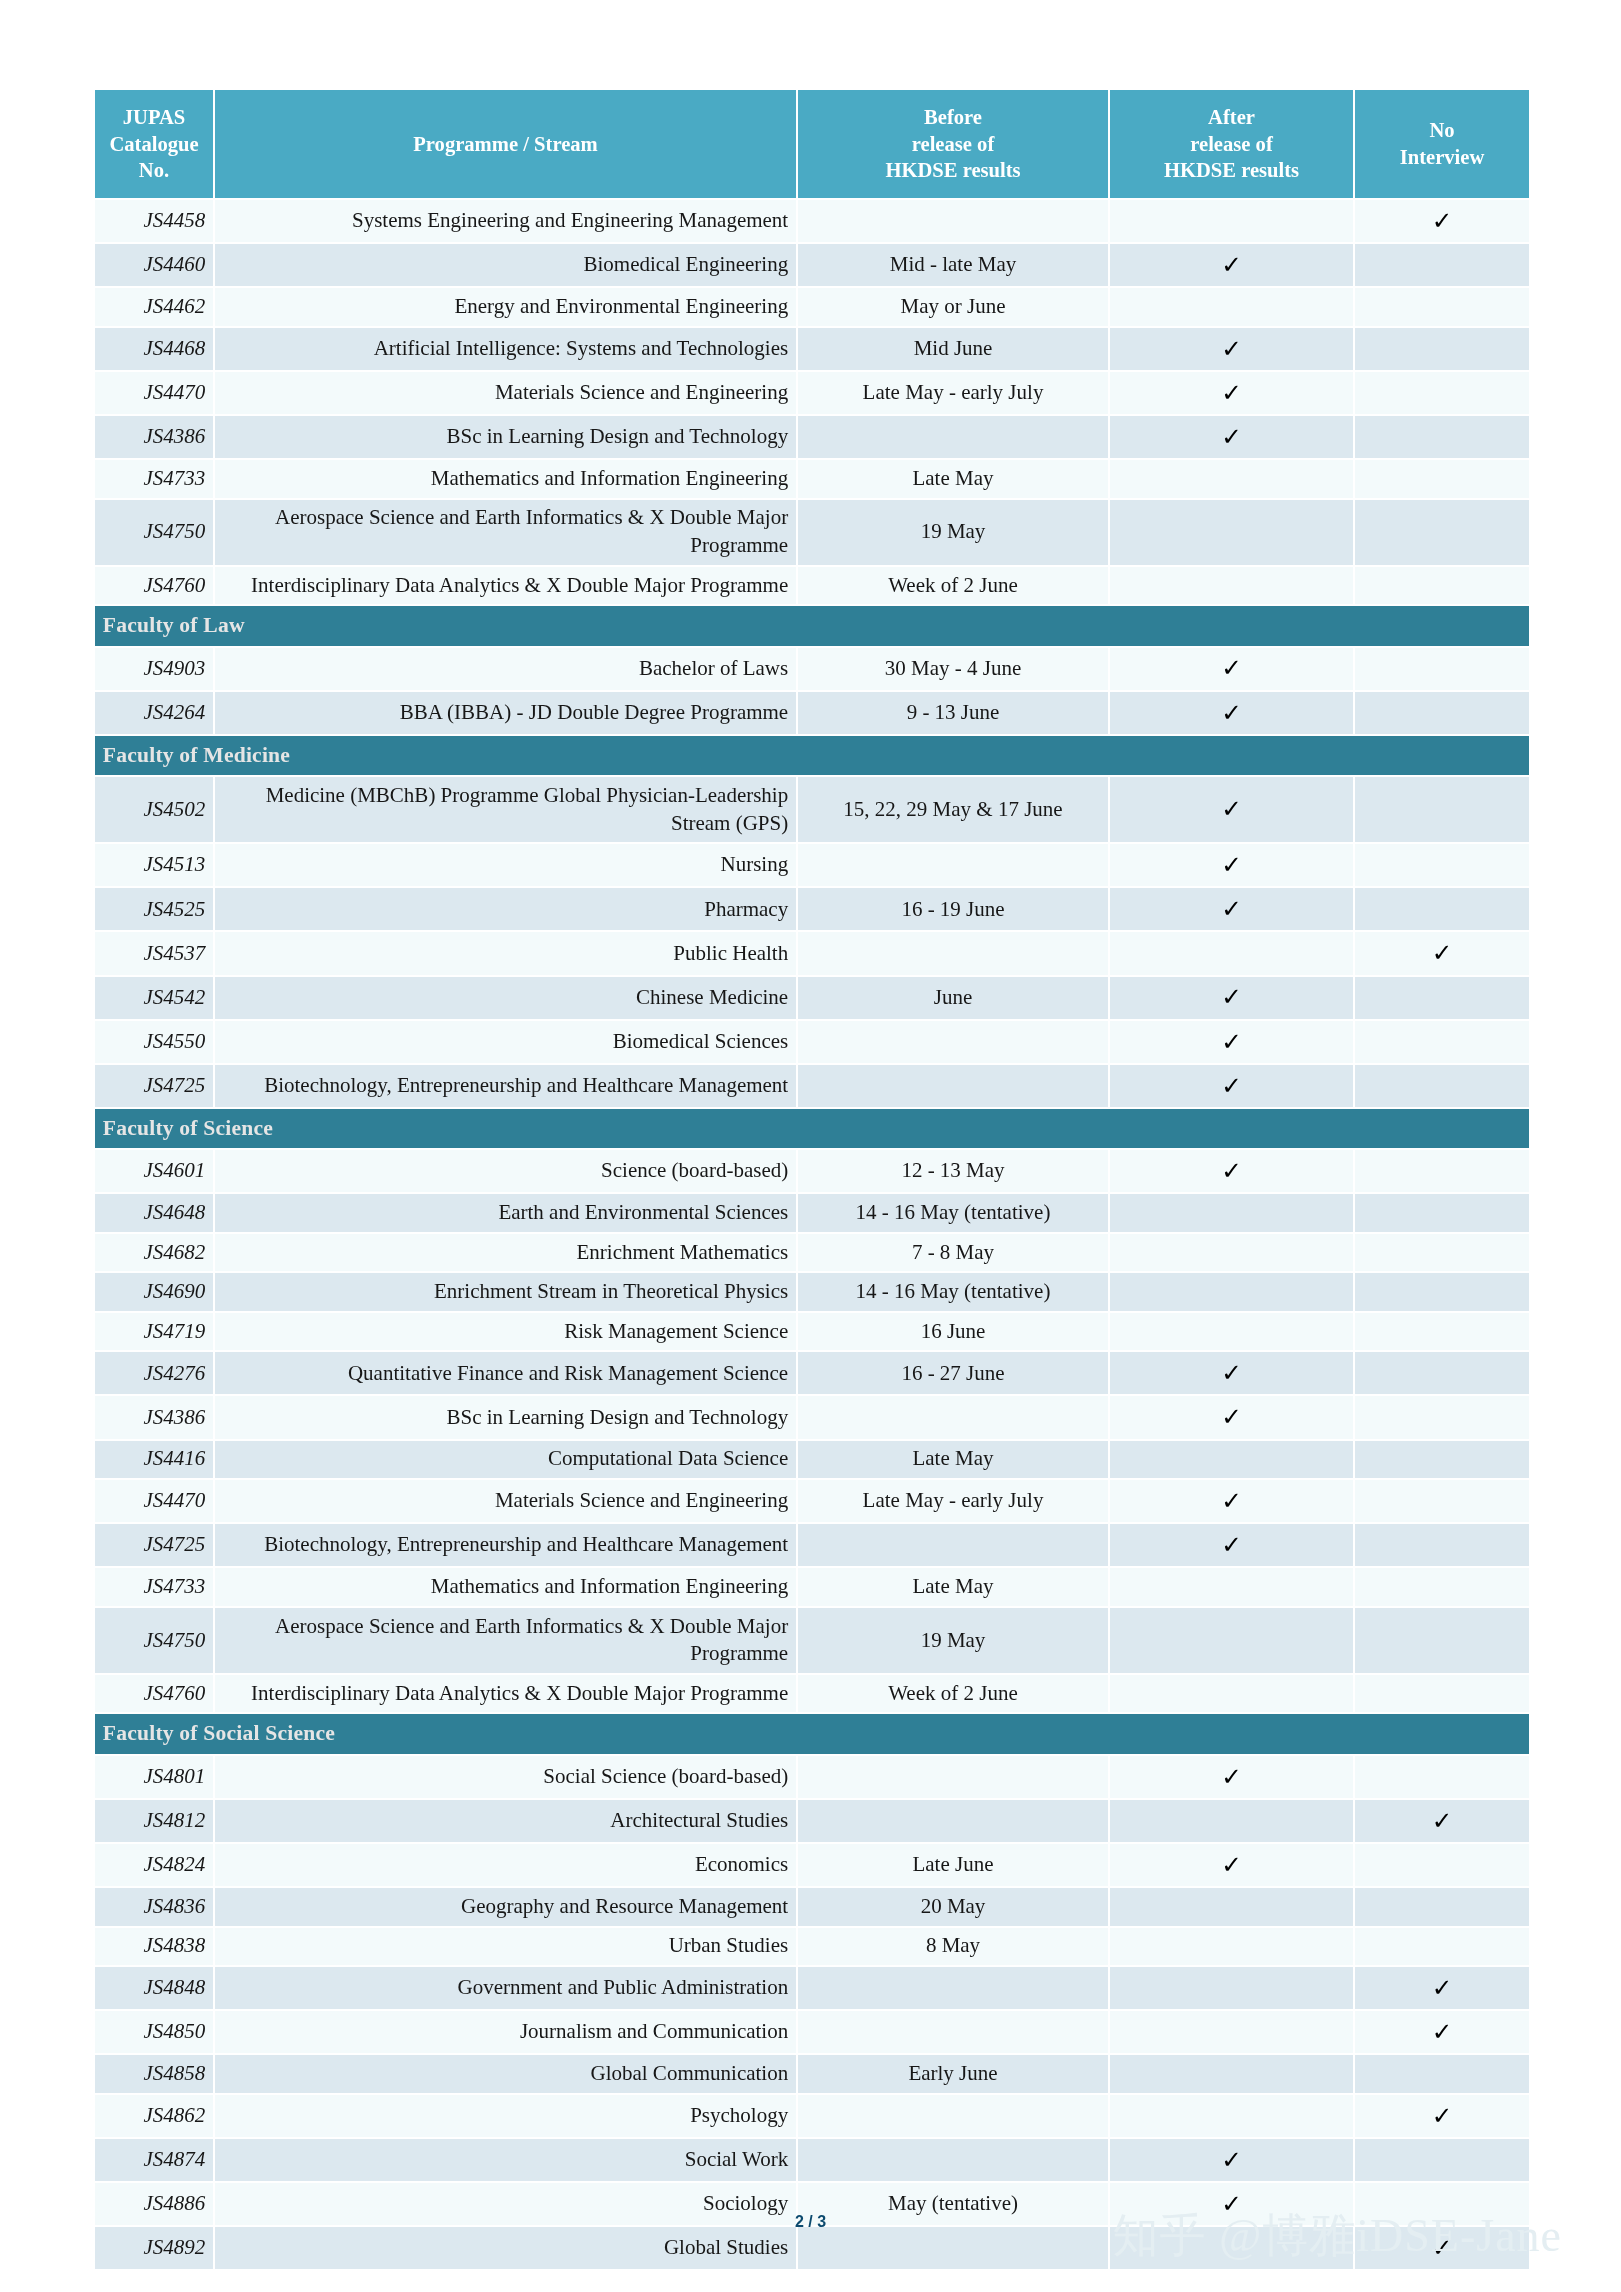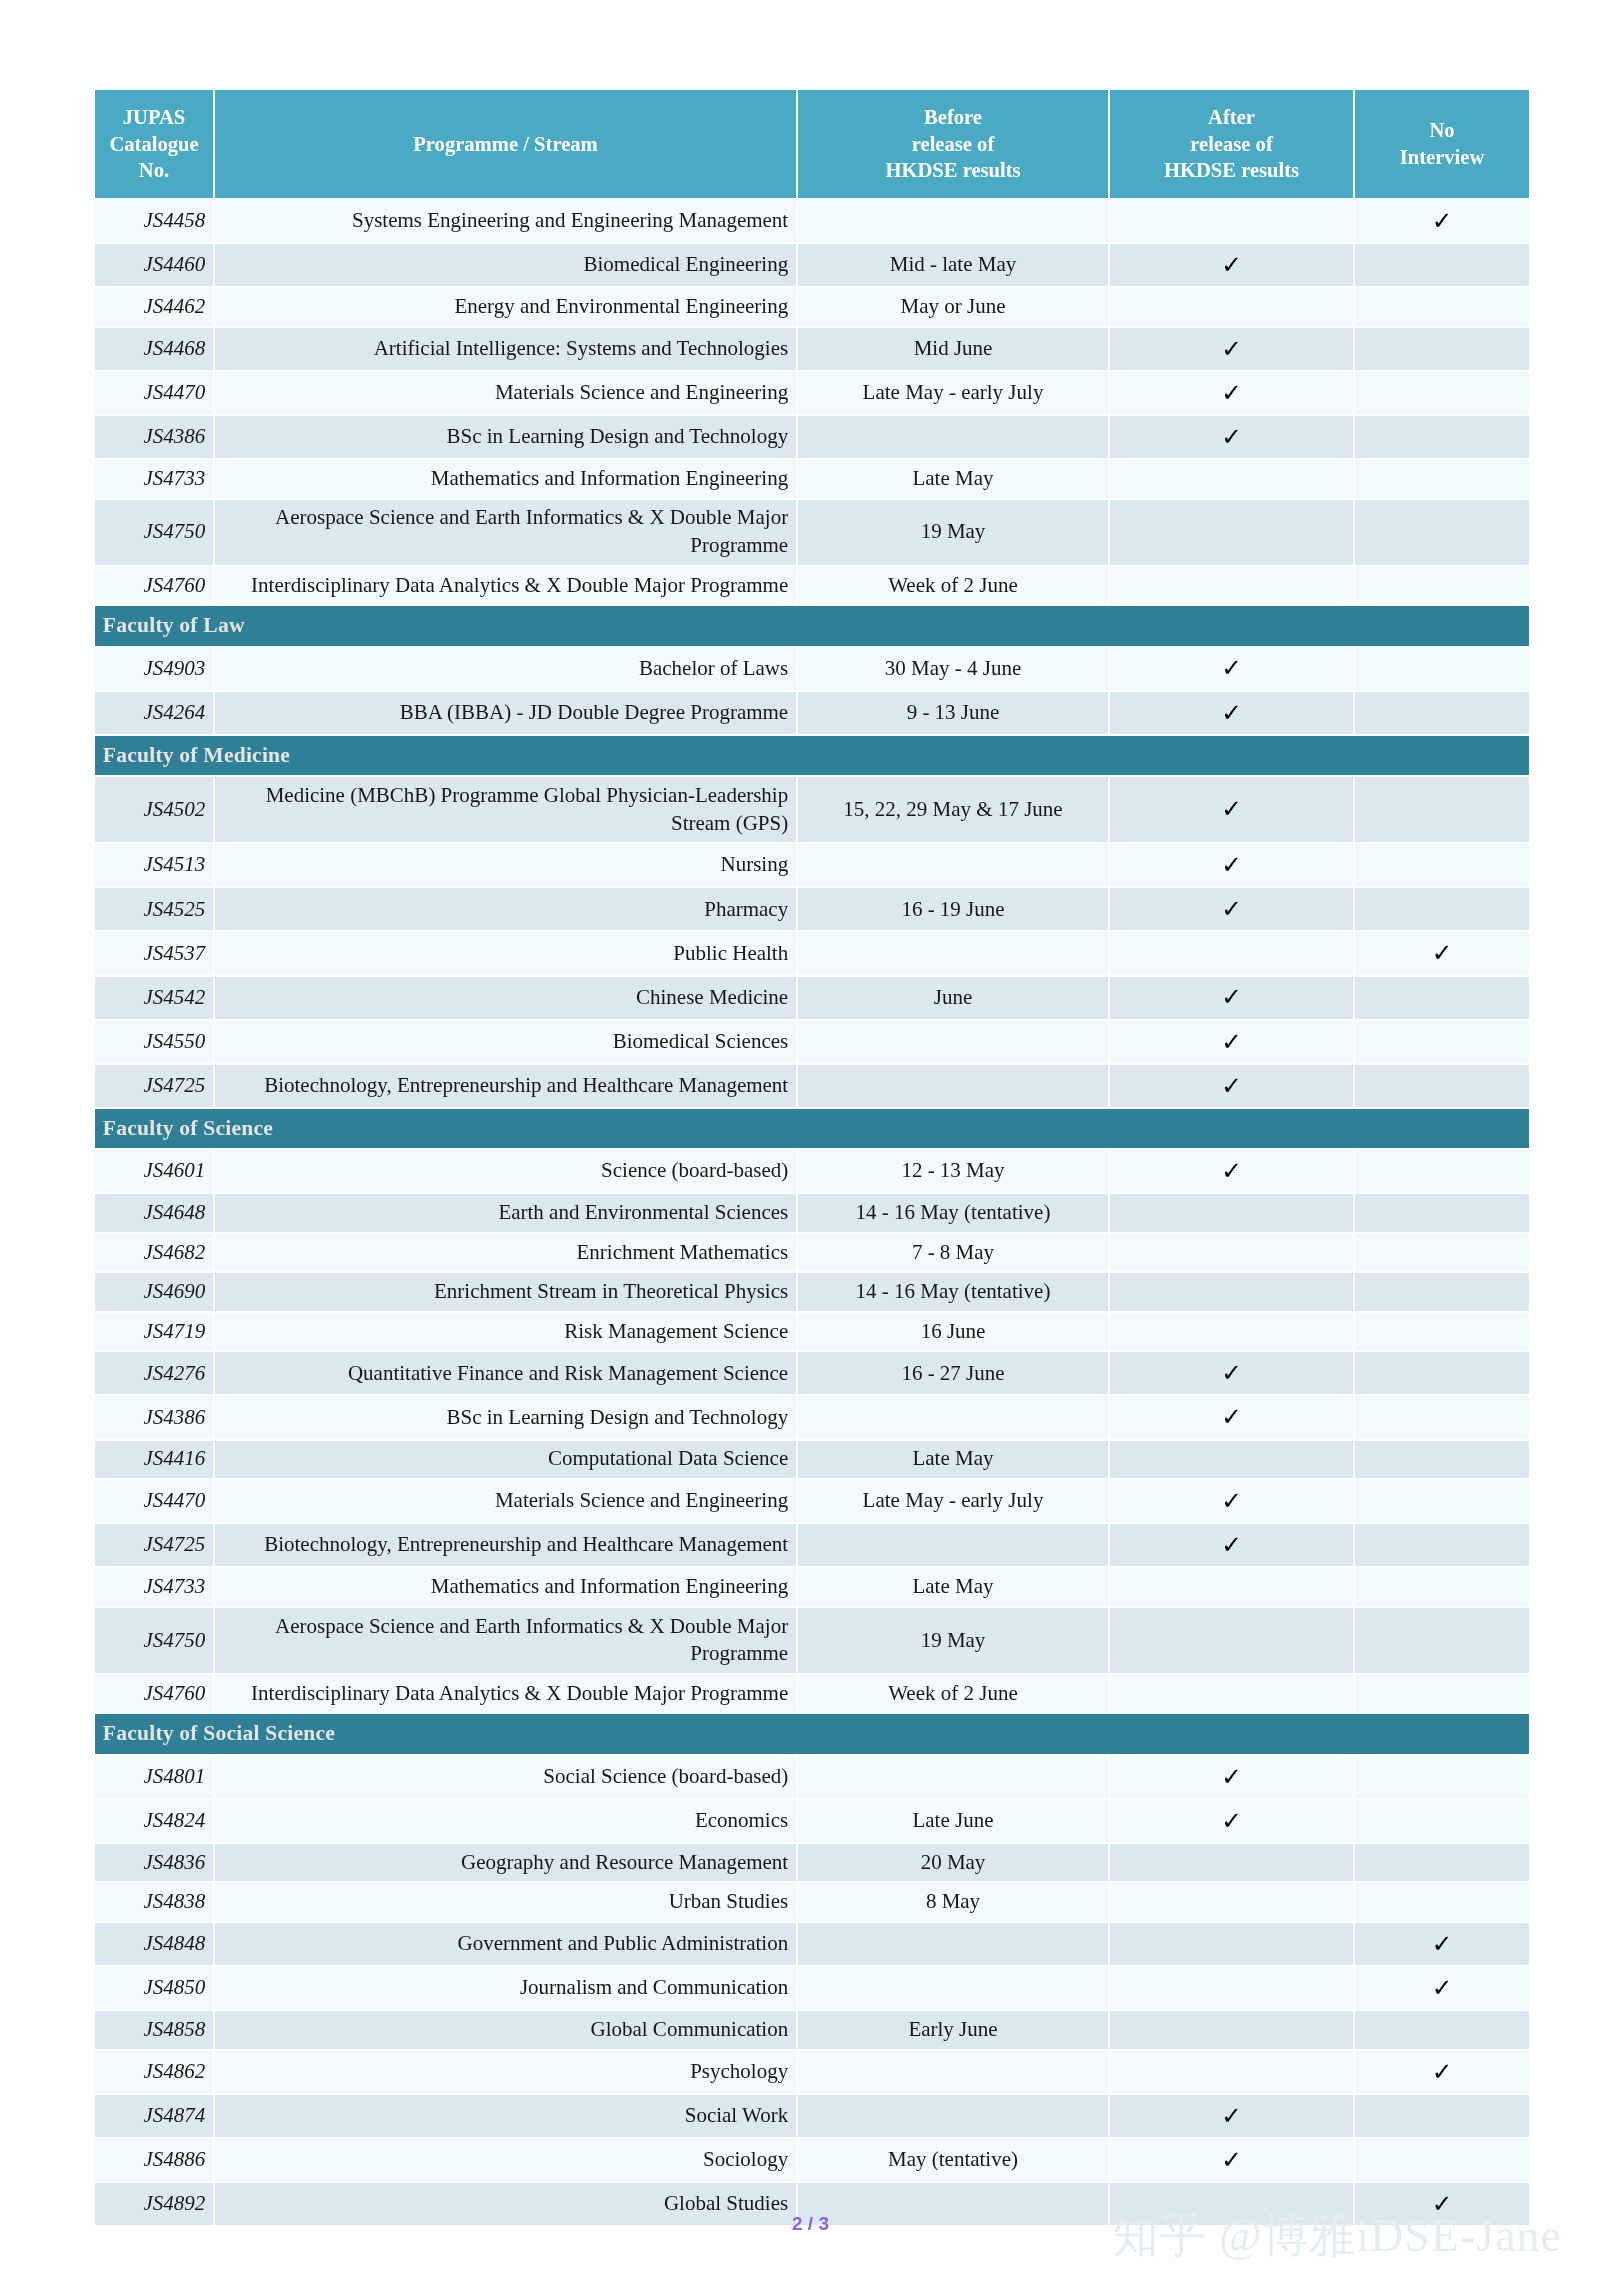--- a/index.html
+++ b/index.html
@@ -98,23 +98,23 @@
     border: 2px solid #ffffff;
     letter-spacing: 0.2px;
   }
 
   .pagenum {
     position: absolute;
     left: 0;
     right: 0;
     top: 2213px;
     text-align: center;
-    font-size: 19px;
+    font-size: 16px;
     font-family: "Liberation Sans", sans-serif;
-    color: #8b5cf6;
+    color: #0c4a6e;
     font-weight: bold;
   }
 
   .watermark {
     position: absolute;
     right: 59px;
     top: 2205px;
     font-size: 46px;
     color: #e4eef2;
     font-family: Liberation Serif, serif;
@@ -393,20 +393,27 @@
           <tr class="faculty">
             <td colspan="5">Faculty of Social Science</td>
           </tr>
           <tr class="row-odd">
             <td class="code">JS4801</td>
             <td class="prog">Social Science (board-based)</td>
             <td class="before"></td>
             <td class="after tick">✓</td>
             <td class="none"></td>
           </tr>
+          <tr class="row-even">
+            <td class="code">JS4812</td>
+            <td class="prog">Architectural Studies</td>
+            <td class="before"></td>
+            <td class="after"></td>
+            <td class="none tick">✓</td>
+          </tr>
           <tr class="row-odd">
             <td class="code">JS4824</td>
             <td class="prog">Economics</td>
             <td class="before">Late June</td>
             <td class="after tick">✓</td>
             <td class="none"></td>
           </tr>
           <tr class="row-even">
             <td class="code">JS4836</td>
             <td class="prog">Geography and Resource Management</td>

